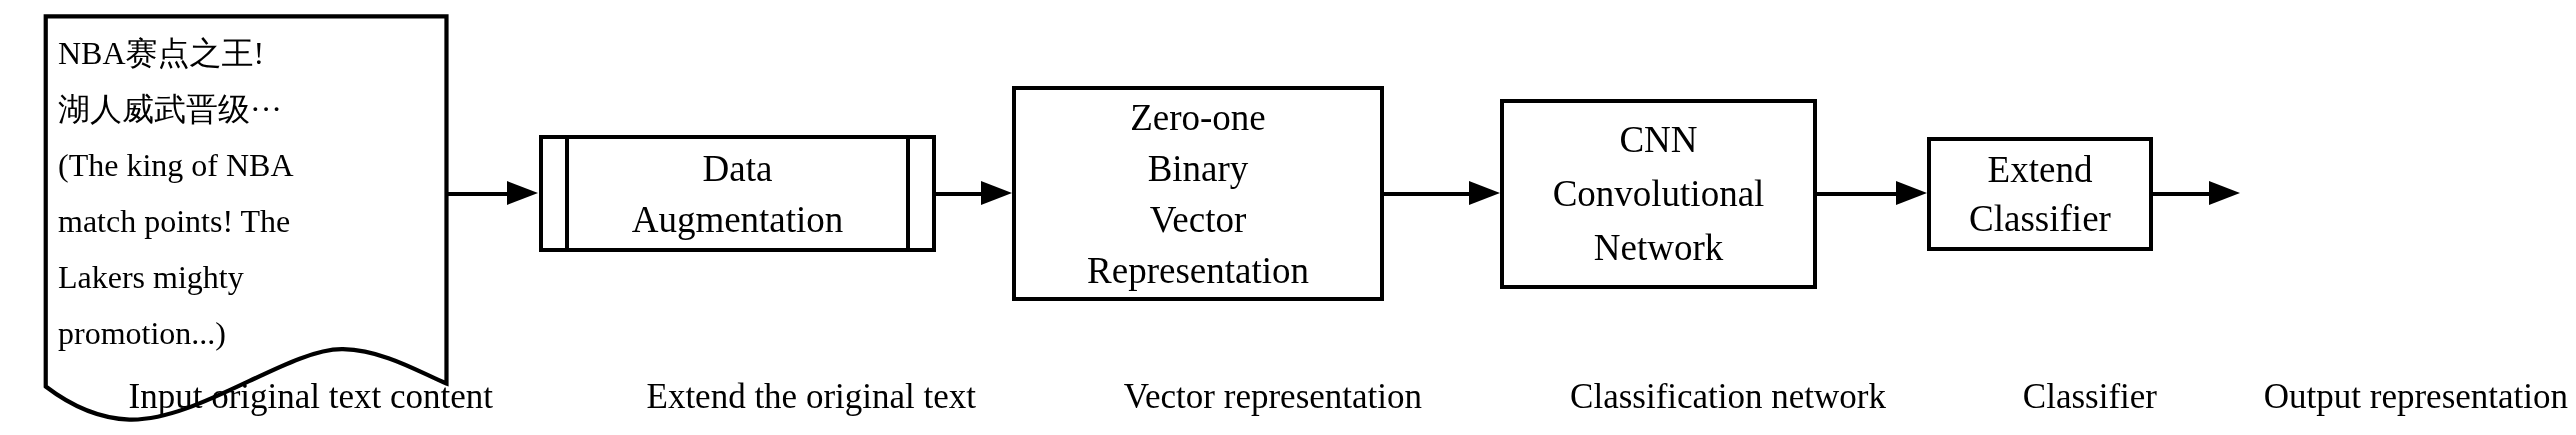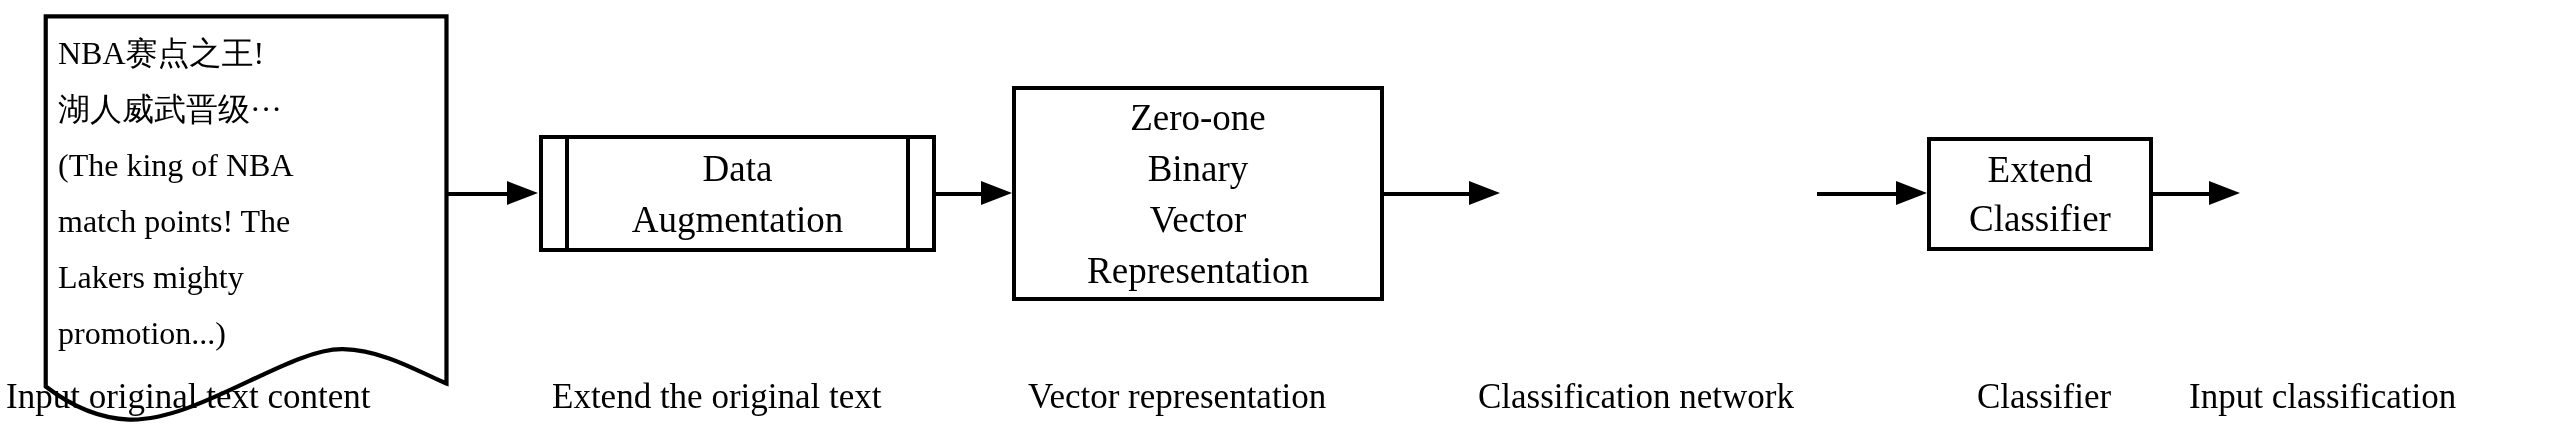--- a/index.html
+++ b/index.html
@@ -30,21 +30,21 @@
   }
   .arrow-head{
     position:absolute;top:181px;width:0;height:0;
     border-top:12.6px solid transparent;
     border-bottom:12.6px solid transparent;
     border-left:31px solid #000;
   }
   .caption{
     position:absolute;top:376px;
     font-size:35px;line-height:42px;
-    text-align:left;white-space:nowrap;
+    text-align:right;white-space:nowrap;
   }
   #doc-svg{position:absolute;left:0;top:0;}
   #doc-text{
     position:absolute;left:58px;top:25px;width:378px;
     font-size:32px;line-height:56px;
     white-space:pre-line;text-align:left;
   }
   #stadium{
     position:absolute;left:2240px;top:161px;width:162px;height:63px;
     border:4.2px solid #000;border-radius:35px;background:#fff;
@@ -96,34 +96,39 @@
 Vector
 Representation</span>
   </div>
   <div class="caption" style="left:1028px;width:394px;">Vector representation</div>
 
   <div>
     <div class="arrow-shaft" style="left:1384px;width:85px;"></div>
     <div class="arrow-head" style="left:1469px;"></div>
   </div>
 
+  <div class="proc-box node-label" style="left:1500px;top:99px;width:317px;height:190px;line-height:54px;">
+    <span>CNN
+Convolutional
+Network</span>
+  </div>
   <div class="caption" style="left:1478px;width:408px;">Classification network</div>
 
   <div>
     <div class="arrow-shaft" style="left:1817px;width:79px;"></div>
     <div class="arrow-head" style="left:1896px;"></div>
   </div>
 
   <div class="proc-box node-label" style="left:1927px;top:137px;width:226px;height:114px;line-height:49px;">
     <span>Extend
 Classifier</span>
   </div>
   <div class="caption" style="left:1977px;width:180px;">Classifier</div>
 
   <div>
     <div class="arrow-shaft" style="left:2153px;width:56px;"></div>
     <div class="arrow-head" style="left:2209px;"></div>
   </div>
 
-  <div class="caption" style="left:2189px;width:379px;">Input classification</div>
+  <div class="caption" style="left:2189px;width:379px;">Output representation</div>
 
 </div>
 
 
 </body></html>

